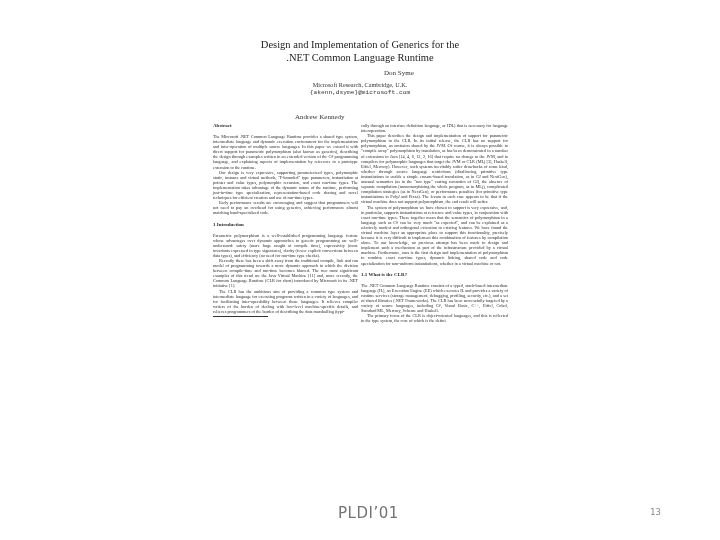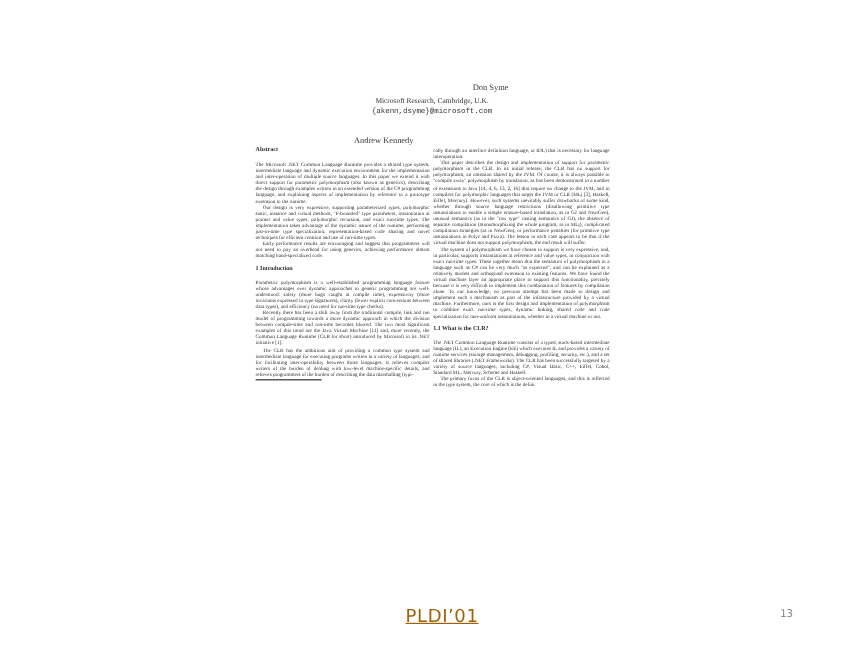--- a/index.html
+++ b/index.html
@@ -10,50 +10,54 @@
     .paper { position: absolute; left: 210px; top: 38px; width: 300px; height: 340px; }
     .title {
       position: absolute; left: 0; top: 0; width: 300px; text-align: center;
       font-size: 10.5px; line-height: 13px; color: #222;
     }
     .authors {
       position: absolute; top: 31px; left: 0; width: 300px;
       font-size: 7px; color: #333;
     }
     .authors .a1 { position: absolute; left: 85px; margin-top: 44px; }
-    .authors .a2 { position: absolute; left: 165px; padding-left: 19px; }
+    .authors .a2 { position: absolute; left: 155px; padding-left: 19px; }
     .affil {
       position: absolute; top: 43px; left: 0; width: 300px; text-align: center;
       font-size: 6.2px; line-height: 7.5px; color: #333;
     }
     .affil .mono { font-family: "Liberation Mono", monospace; }
     .col {
       position: absolute; top: 85px; width: 145px;
       font-size: 4.3px; line-height: 5.1px; color: #2a2a2a; text-align: justify;
     }
     .col.left { left: 3px; }
     .col.right { left: 151px; width: 147px; }
     .col p { margin: 0; text-indent: 6px; }
     .col p.noindent { text-indent: 0; }
     .col h3 { margin: 6px 0 5px 0; font-size: 5px; line-height: 6px; font-weight: bold; }
     .col h3.first { margin-top: 0; }
     .footrule { width: 55px; border-top: 0.8px solid #333; margin-top: 2px; }
     .footer-label {
       position: absolute; left: 338px; top: 504px; font-family: "DejaVu Sans", sans-serif;
-      font-size: 15px; color: #a16207; letter-spacing: 0.5px; text-decoration: underline;
+      font-size: 15px; color: #737373; letter-spacing: 0.5px;
     }
     .page-num {
       position: absolute; left: 650px; top: 507px; font-family: "DejaVu Sans Mono", monospace;
       font-size: 9px; color: #8a8a8a; text-align: center;
     }
   </style>
 </head>
 <body>
 
 <div class="paper">
+  <div class="title">
+    <div>Design and Implementation of Generics for the</div>
+    <div>.NET Common Language Runtime</div>
+  </div>
   <div class="authors">
     <span class="a1">Andrew Kennedy</span>
     <span class="a2">Don Syme</span>
   </div>
   <div class="affil">
     <div>Microsoft Research, Cambridge, U.K.</div>
     <div class="mono">{akenn,dsyme}@microsoft.com</div>
   </div>
 
   <div class="col left">

